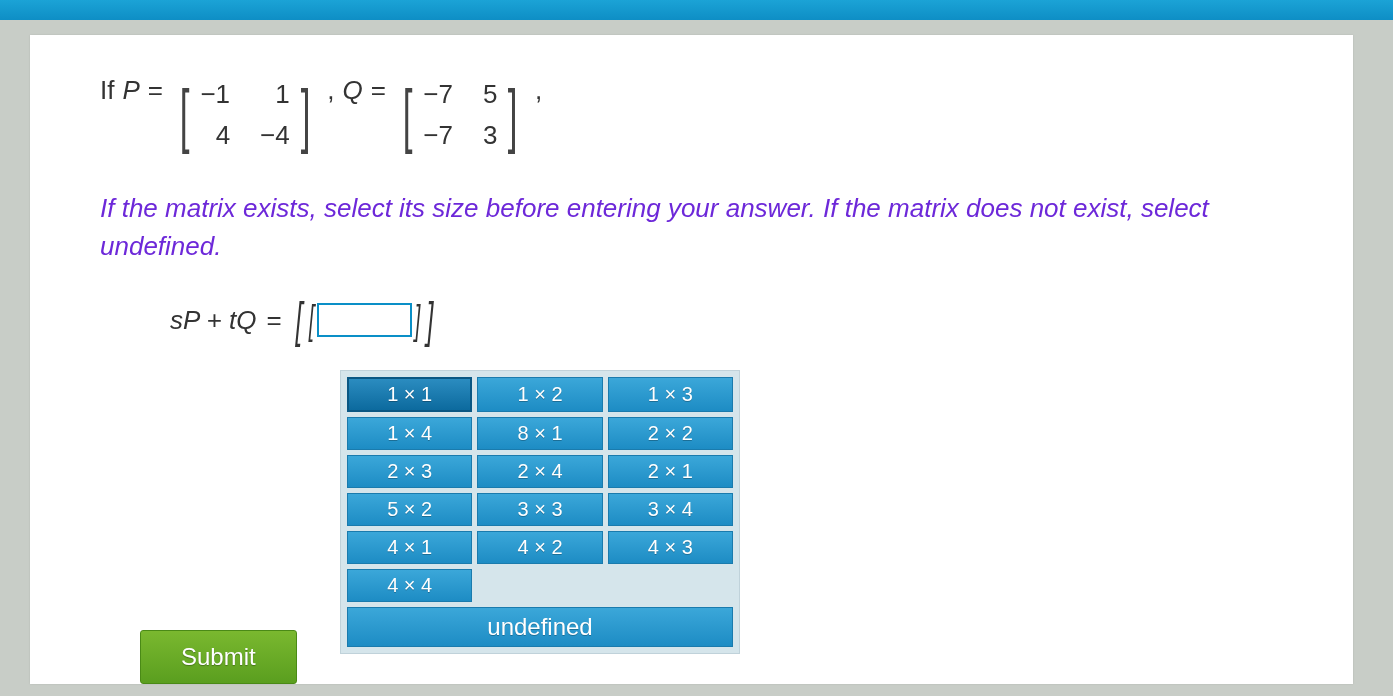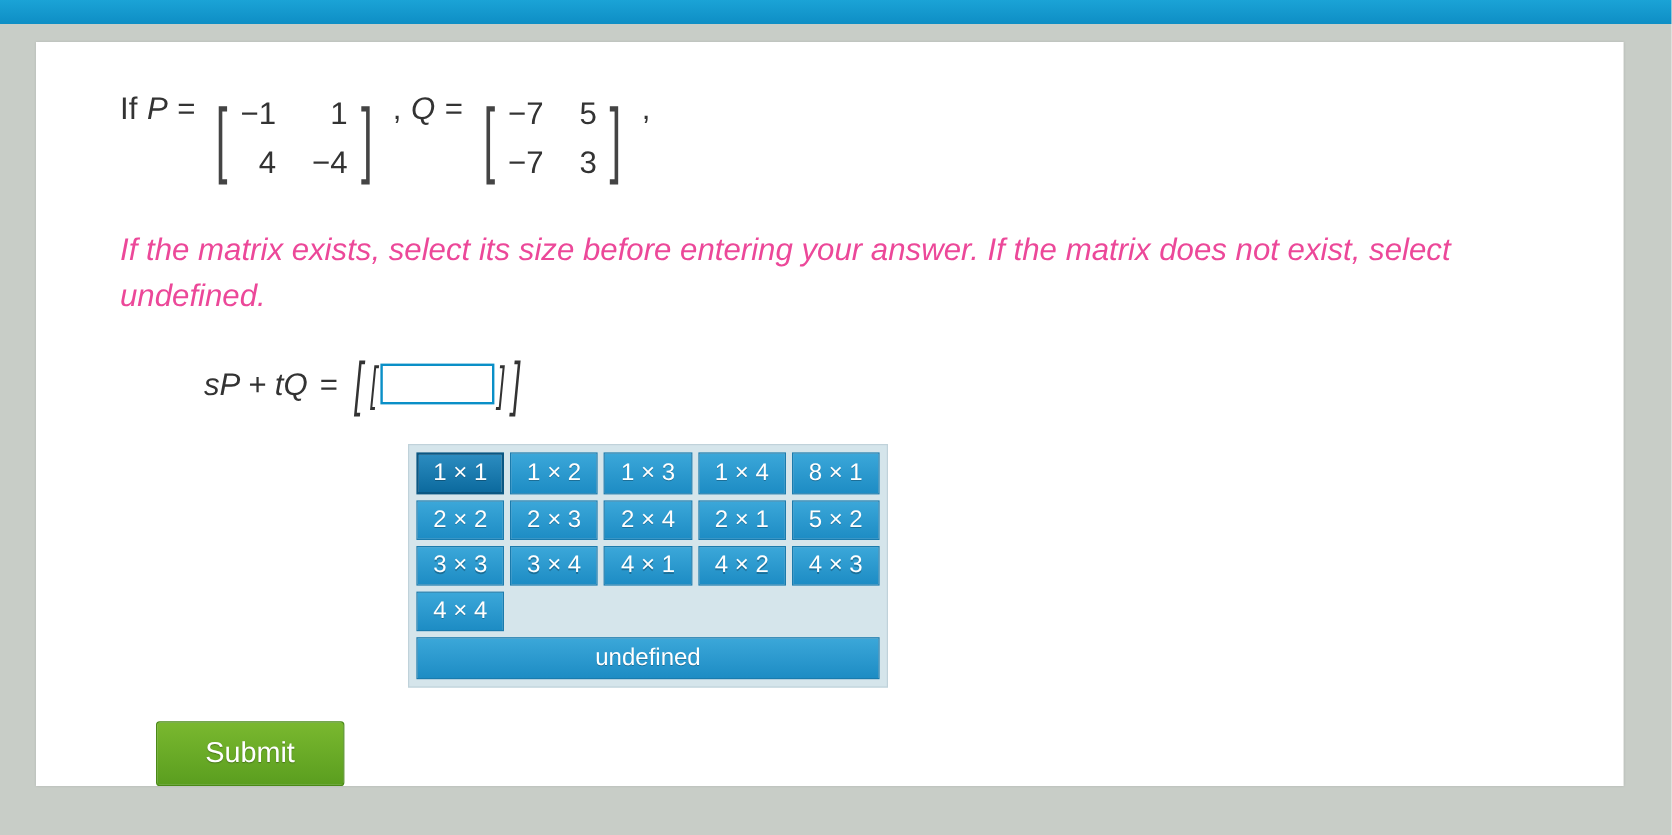--- a/index.html
+++ b/index.html
@@ -52,21 +52,21 @@
     column-gap: 30px;
     row-gap: 10px;
     padding: 4px 6px;
     font-size: 26px;
     color: #333;
     text-align: right;
   }
   .instruction {
     font-size: 26px;
     font-style: italic;
-    color: #ec4899;
+    color: #6d28d9;
     line-height: 1.45;
     margin-bottom: 35px;
   }
   .answer-line {
     font-size: 26px;
     font-style: italic;
     color: #333;
     display: flex;
     align-items: center;
     gap: 10px;
@@ -100,21 +100,21 @@
   }
   .size-grid-wrap {
     margin-left: 240px;
     width: 400px;
     background: #d5e5eb;
     padding: 6px;
     border: 1px solid #c0d2da;
   }
   .size-grid {
     display: grid;
-    grid-template-columns: repeat(5, 1fr);
+    grid-template-columns: repeat(3, 1fr);
     gap: 5px;
     margin-bottom: 5px;
   }
   .size-btn {
     background: linear-gradient(to bottom, #3ba7d9, #1d8cc4);
     color: #fff;
     font-size: 20px;
     padding: 4px 0;
     text-align: center;
     border: 1px solid #1a7bad;
@@ -122,31 +122,31 @@
     text-shadow: 0 1px 0 rgba(0,0,0,0.25);
     font-family: Verdana, sans-serif;
   }
   .size-btn.selected {
     background: linear-gradient(to bottom, #2b8cc0, #0c6a9e);
     border: 2px solid #0a5783;
   }
   .undefined-btn {
     background: linear-gradient(to bottom, #3ba7d9, #1d8cc4);
     color: #fff;
-    font-size: 20px;
+    font-size: 24px;
     padding: 5px 0;
     border: 1px solid #1a7bad;
     cursor: pointer;
     width: 100%;
     text-shadow: 0 1px 0 rgba(0,0,0,0.25);
   }
   .submit-btn {
     position: absolute;
     bottom: 0px;
-    left: 100px;
+    left: 110px;
     background: linear-gradient(to bottom, #7ab82f, #5a9e1f);
     color: #fff;
     font-size: 24px;
     padding: 12px 40px;
     border: 1px solid #4a8a16;
     border-radius: 3px;
     cursor: pointer;
     text-shadow: 0 1px 1px rgba(0,0,0,0.3);
     font-family: Verdana, sans-serif;
   }

